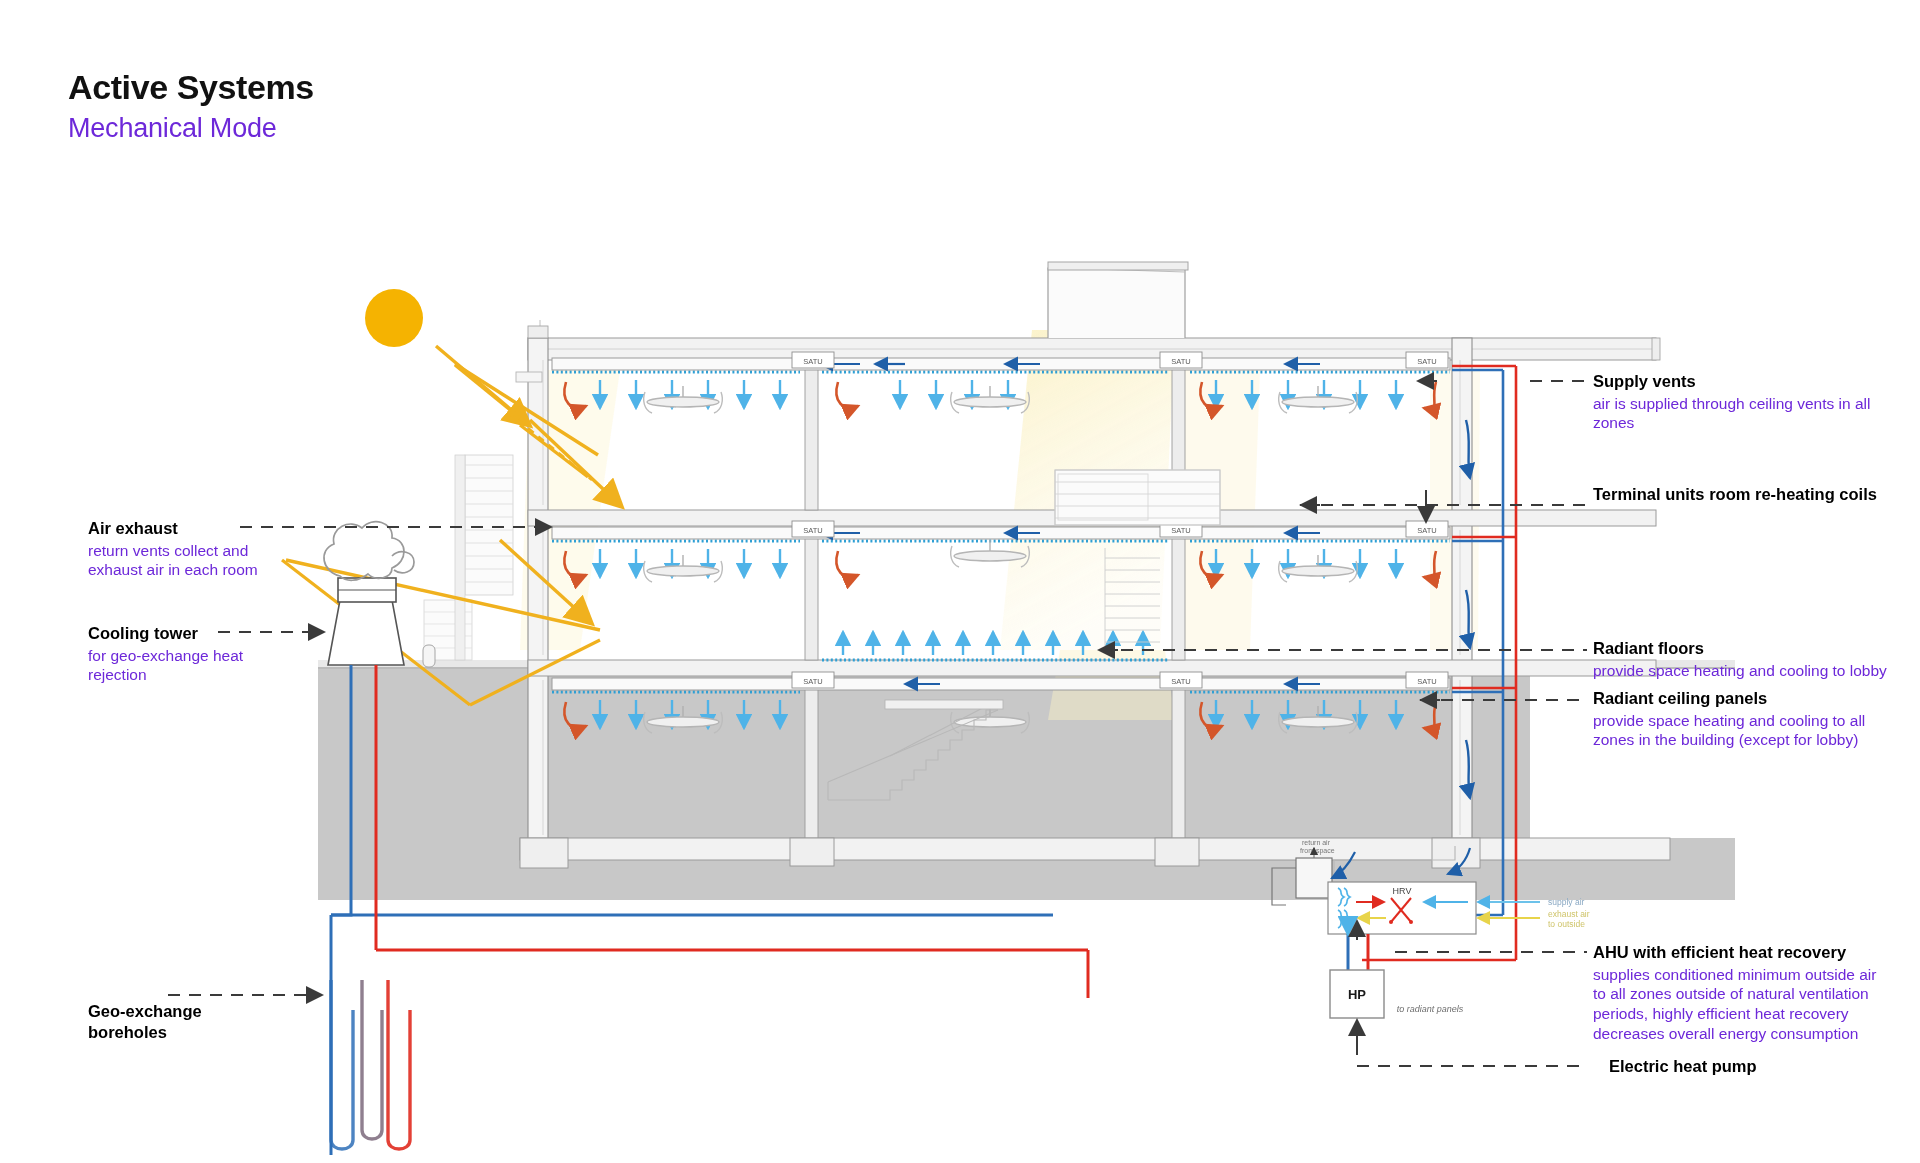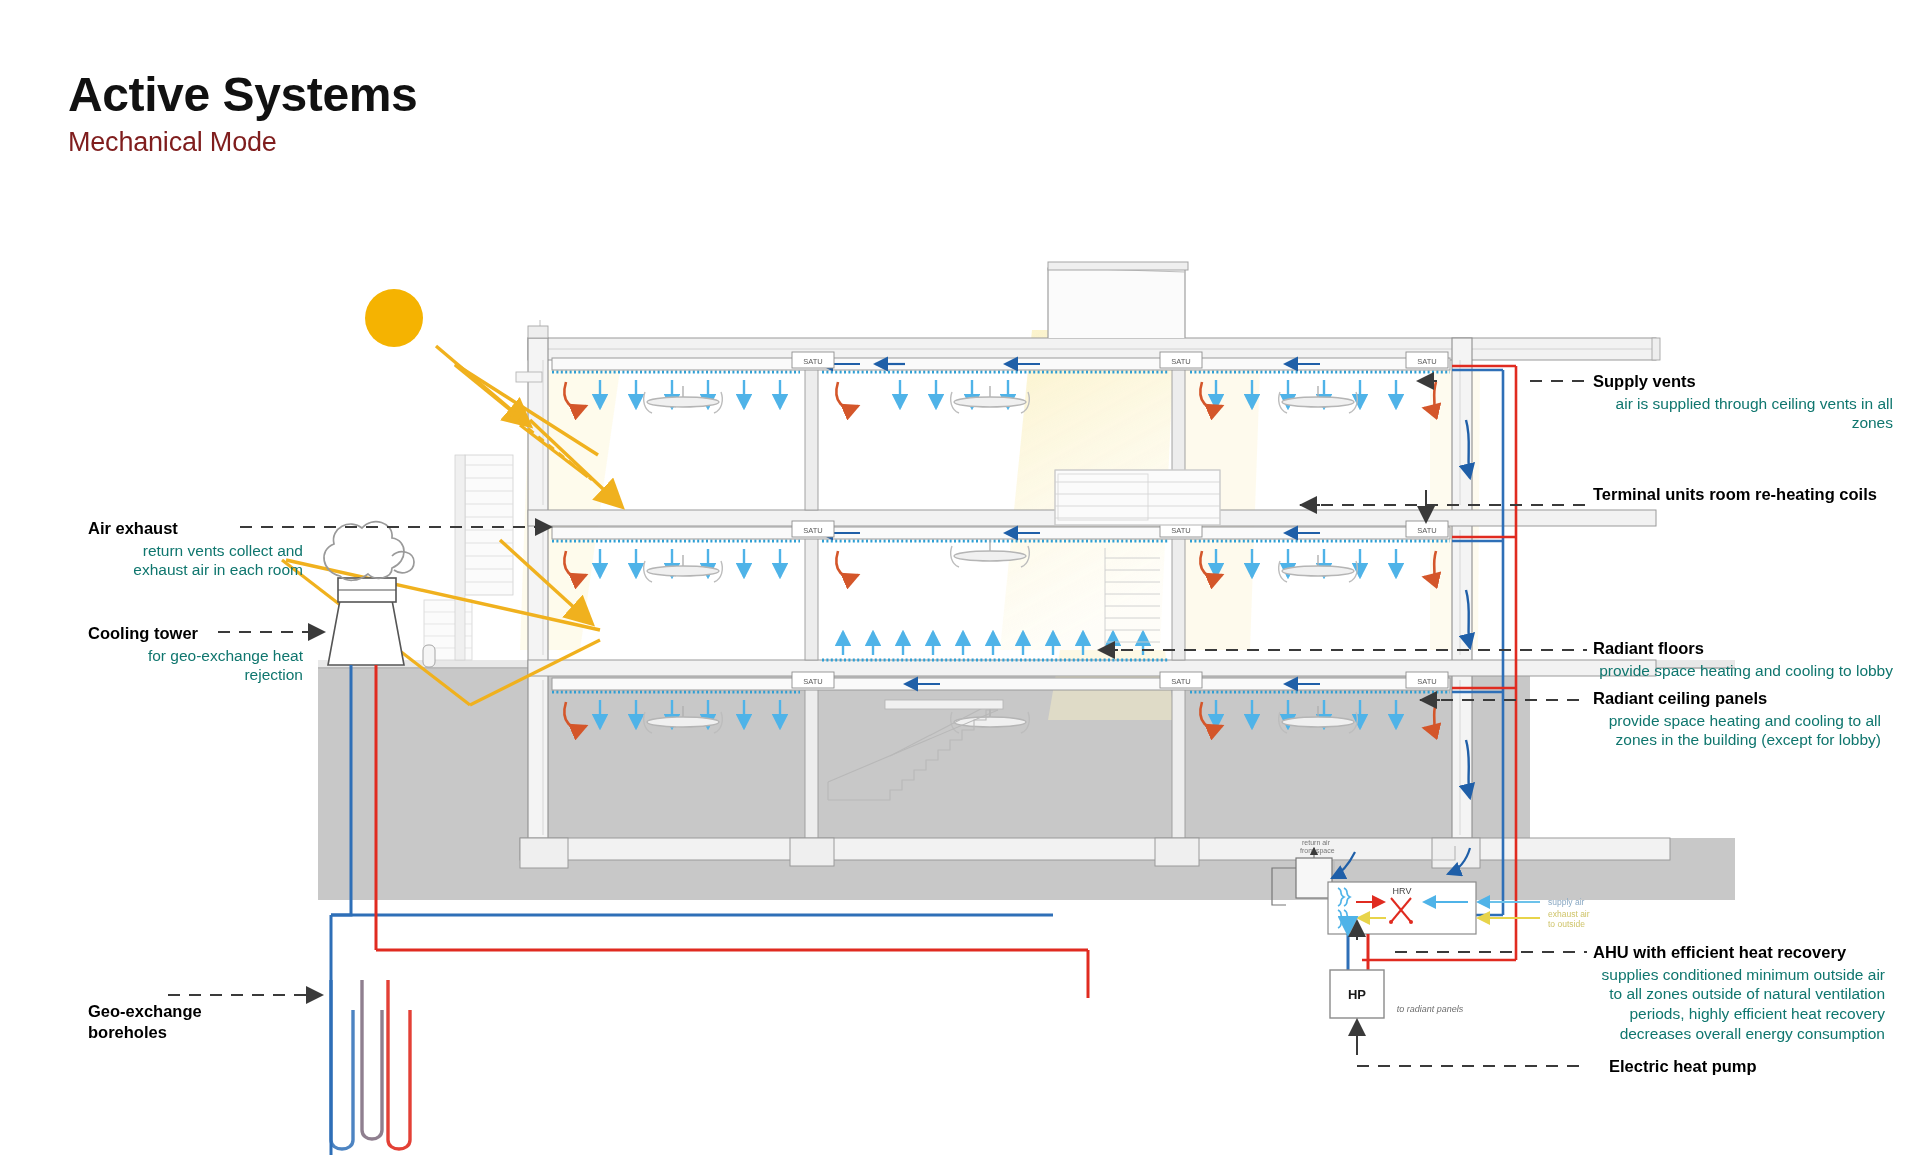--- a/index.html
+++ b/index.html
@@ -7,42 +7,41 @@
   body {
     width:1920px; height:1163px;
     background:#ffffff;
     font-family:"Liberation Sans", sans-serif;
     position:relative;
     overflow:hidden;
   }
   
   #title-block { position:absolute; left:68px; top:70px; }
   #page-title {
-    font-size:48px; font-weight:bold; color:#111; letter-spacing:-0.4px;
+    font-size:34px; font-weight:bold; color:#111; letter-spacing:-0.4px;
     line-height:1.05;
   }
   #page-subtitle {
-    font-size:27px; font-weight:normal; color:#7f1d1d; margin-top:7px;
+    font-size:27px; font-weight:normal; color:#6d28d9; margin-top:7px;
     letter-spacing:-0.2px;
   }
 
   
   #diagram { position:absolute; left:0; top:0; width:1920px; height:1126px; }
   #diagram svg { position:absolute; left:0; top:0; }
 
   
   .annot { position:absolute; }
   .annot .a-title {
     font-size:16.5px; font-weight:bold; color:#000000; line-height:1.25;
     white-space:nowrap;
   }
   .annot .a-desc {
-    font-size:15.5px; font-weight:normal; color:#0f766e; line-height:1.28;
+    font-size:15.5px; font-weight:normal; color:#6d28d9; line-height:1.28;
     margin-top:2px;
-    text-align:right;
   }
   .annot.left { text-align:left; }
   .annot.left .a-title { }
   .w210 { width:215px; }
   .w300 { width:300px; }
   .w290 { width:292px; }
   .w285 { width:288px; }
 </style>
 </head>
 <body>

